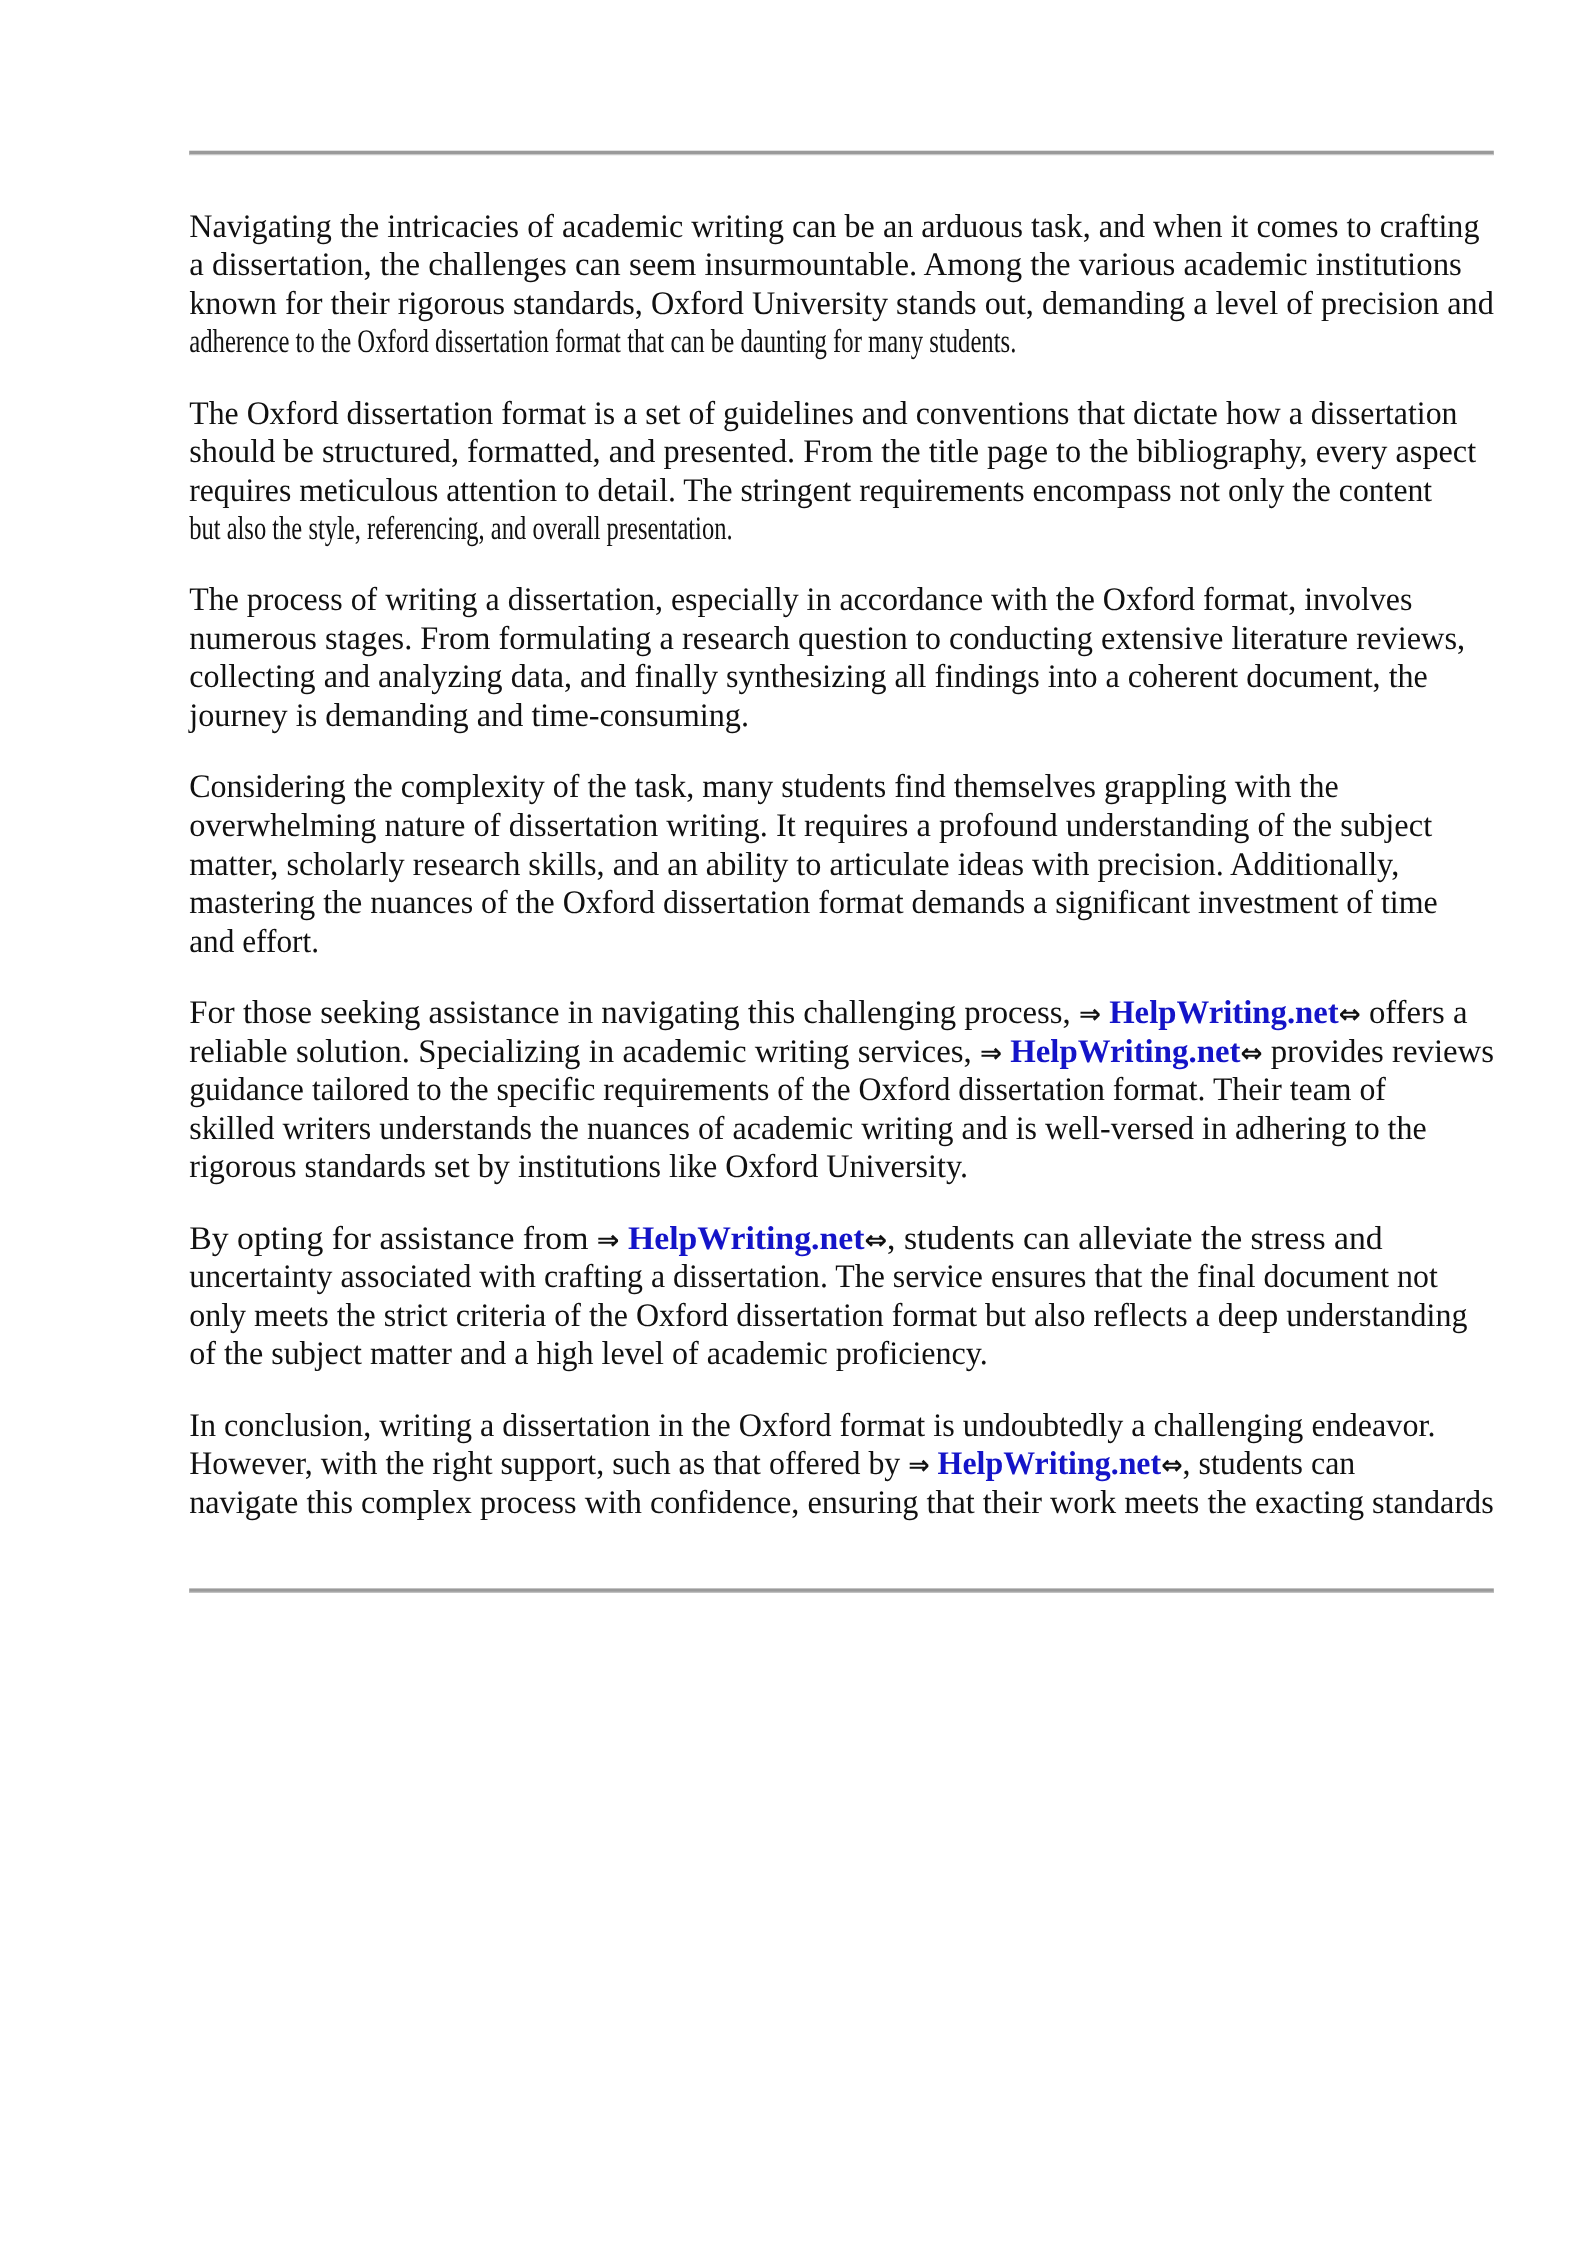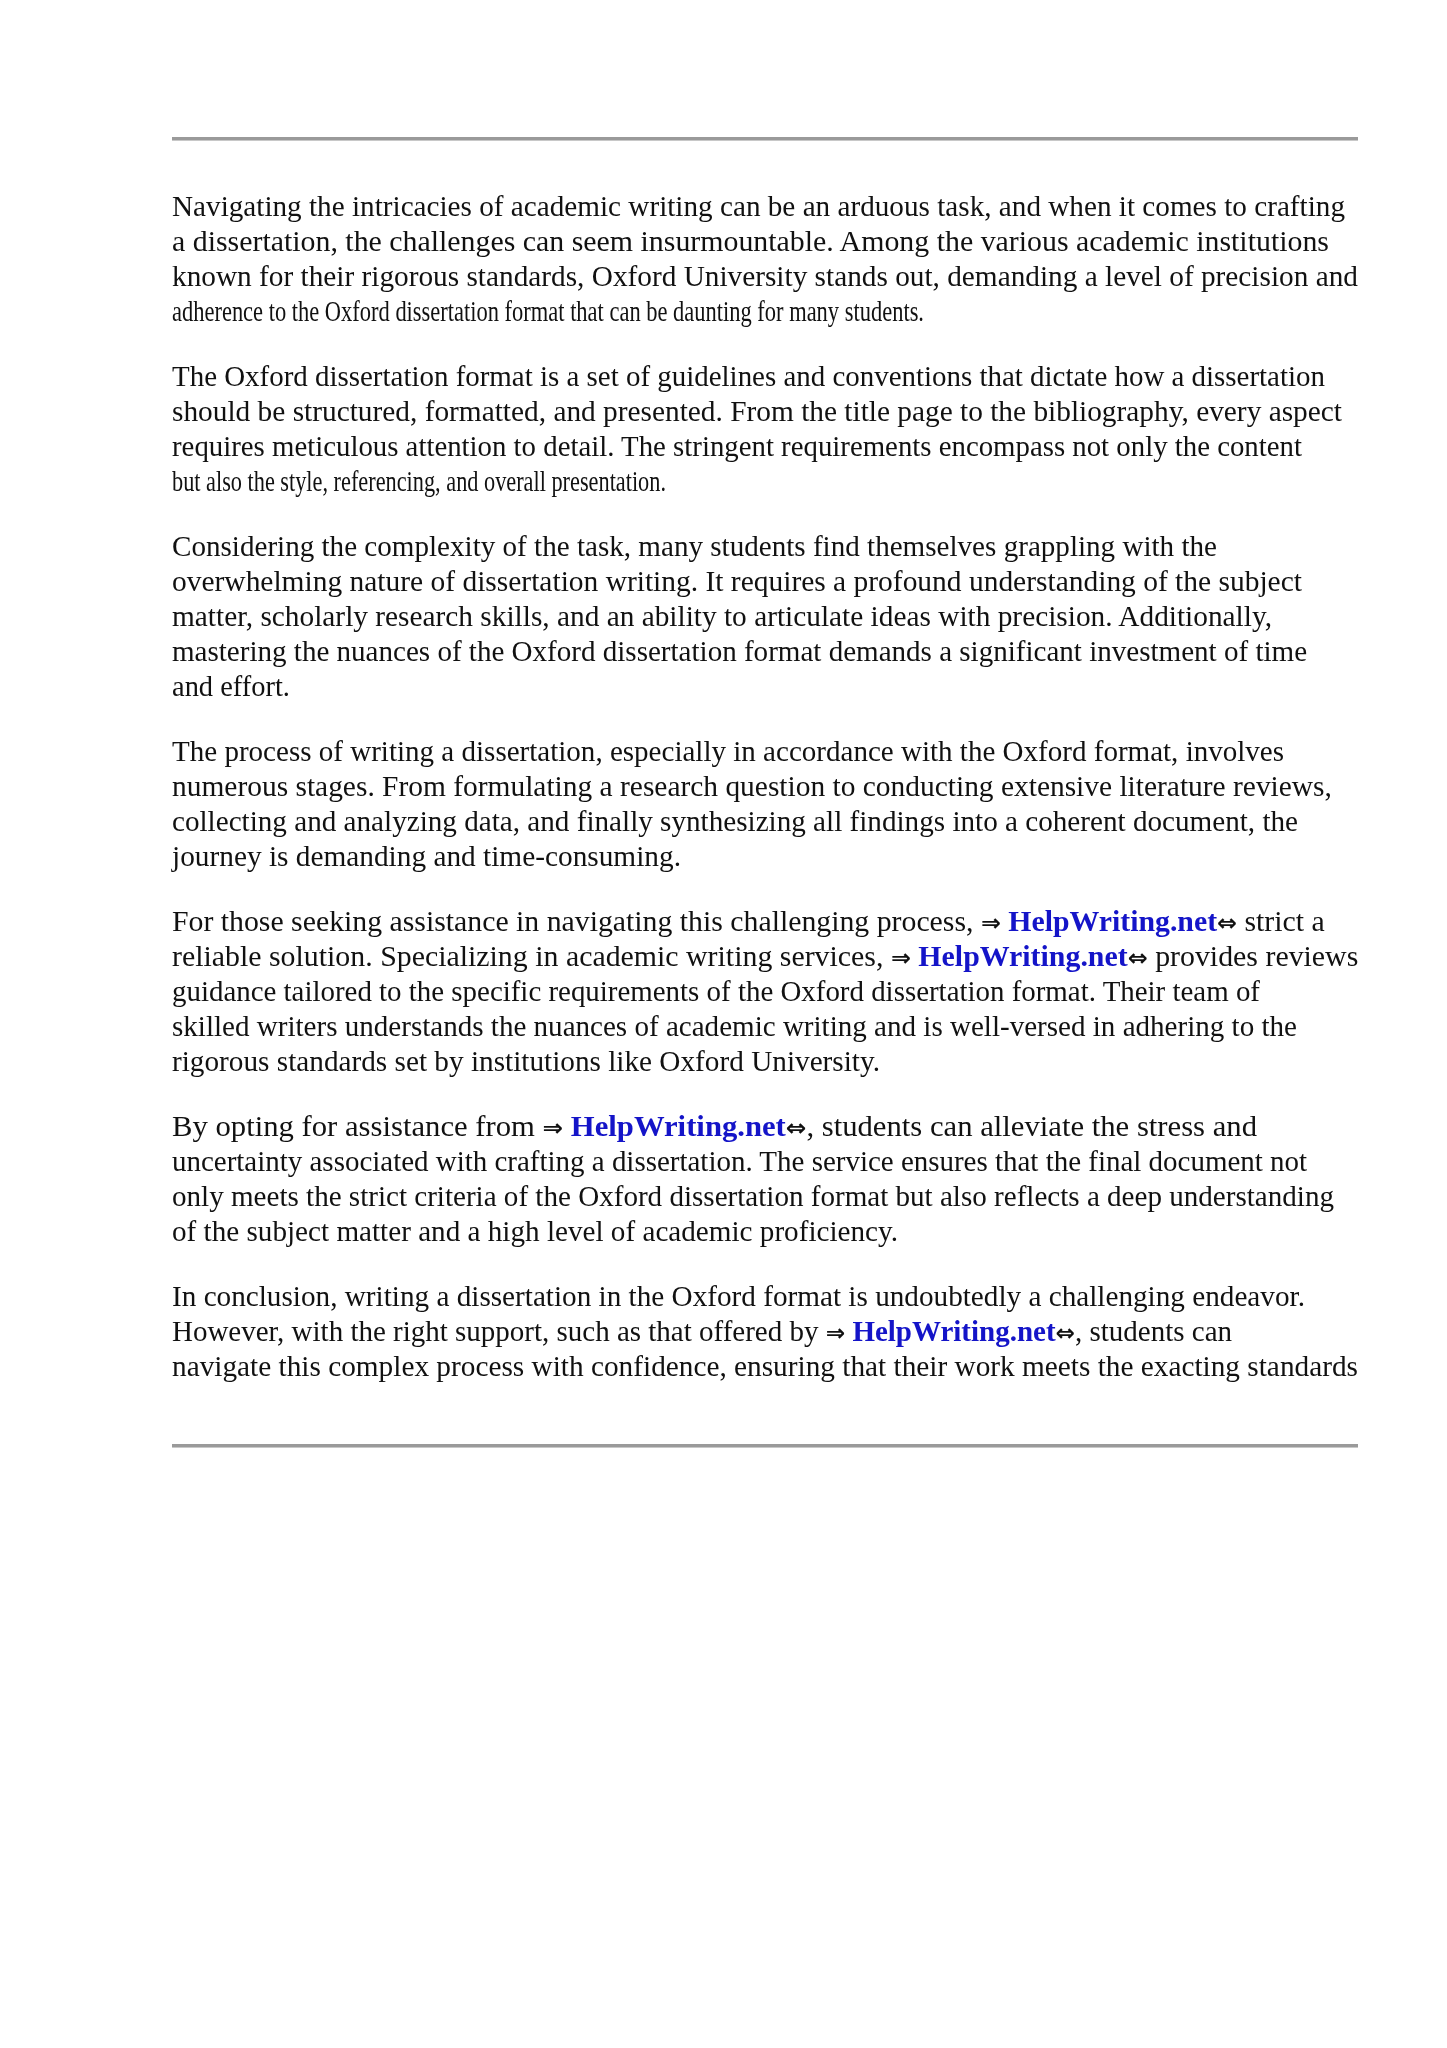--- a/index.html
+++ b/index.html
@@ -67,34 +67,34 @@
       <span class="line" style="display: block; transform: scaleX(0.9763);"><span>known for their rigorous standards, Oxford University stands out, demanding a level of precision and</span></span>
       <span class="line" style="display: block; transform: scaleX(0.7491);"><span>adherence to the Oxford dissertation format that can be daunting for many students.</span></span>
     </div>
     <div class="para">
       <span class="line" style="display: block; transform: scaleX(0.9644);"><span>The Oxford dissertation format is a set of guidelines and conventions that dictate how a dissertation</span></span>
       <span class="line" style="display: block; transform: scaleX(0.9782);"><span>should be structured, formatted, and presented. From the title page to the bibliography, every aspect</span></span>
       <span class="line" style="display: block; transform: scaleX(0.9603);"><span>requires meticulous attention to detail. The stringent requirements encompass not only the content</span></span>
       <span class="line" style="display: block; transform: scaleX(0.7431);"><span>but also the style, referencing, and overall presentation.</span></span>
     </div>
     <div class="para">
+      <span class="line" style="display: block; transform: scaleX(0.968);"><span>The process of writing a dissertation, especially in accordance with the Oxford format, involves</span></span>
+      <span class="line" style="display: block; transform: scaleX(0.9812);"><span>numerous stages. From formulating a research question to conducting extensive literature reviews,</span></span>
+      <span class="line" style="display: block; transform: scaleX(0.9717);"><span>collecting and analyzing data, and finally synthesizing all findings into a coherent document, the</span></span>
+      <span class="line" style="display: block; transform: scaleX(0.9774);"><span>journey is demanding and time-consuming.</span></span>
+    </div>
+    <div class="para">
       <span class="line" style="display: block; transform: scaleX(0.97);"><span>Considering the complexity of the task, many students find themselves grappling with the</span></span>
       <span class="line" style="display: block; transform: scaleX(0.9821);"><span>overwhelming nature of dissertation writing. It requires a profound understanding of the subject</span></span>
       <span class="line" style="display: block; transform: scaleX(0.9779);"><span>matter, scholarly research skills, and an ability to articulate ideas with precision. Additionally,</span></span>
       <span class="line" style="display: block; transform: scaleX(0.9683);"><span>mastering the nuances of the Oxford dissertation format demands a significant investment of time</span></span>
       <span class="line" style="display: block; transform: scaleX(0.9485);"><span>and effort.</span></span>
     </div>
     <div class="para">
-      <span class="line" style="display: block; transform: scaleX(0.968);"><span>The process of writing a dissertation, especially in accordance with the Oxford format, involves</span></span>
-      <span class="line" style="display: block; transform: scaleX(0.9812);"><span>numerous stages. From formulating a research question to conducting extensive literature reviews,</span></span>
-      <span class="line" style="display: block; transform: scaleX(0.9717);"><span>collecting and analyzing data, and finally synthesizing all findings into a coherent document, the</span></span>
-      <span class="line" style="display: block; transform: scaleX(0.9774);"><span>journey is demanding and time-consuming.</span></span>
-    </div>
-    <div class="para">
-      <span class="line" style="display: block; transform: scaleX(0.9927);"><span>For those seeking assistance in navigating this challenging process, </span><span class="seg-arrow">⇒</span><span> </span><span class="seg-link" style="color: rgb(20, 20, 200);">HelpWriting.net</span><span class="seg-arrow">⇔</span><span> strict a</span></span>
+      <span class="line" style="display: block; transform: scaleX(0.9927);"><span>For those seeking assistance in navigating this challenging process, </span><span class="seg-arrow">⇒</span><span> </span><span class="seg-link" style="color: rgb(20, 20, 200);">HelpWriting.net</span><span class="seg-arrow">⇔</span><span> offers a</span></span>
       <span class="line" style="display: block; transform: scaleX(0.9953);"><span>reliable solution. Specializing in academic writing services, </span><span class="seg-arrow">⇒</span><span> </span><span class="seg-link" style="color: rgb(20, 20, 200);">HelpWriting.net</span><span class="seg-arrow">⇔</span><span> provides reviews</span></span>
       <span class="line" style="display: block; transform: scaleX(0.9636);"><span>guidance tailored to the specific requirements of the Oxford dissertation format. Their team of</span></span>
       <span class="line" style="display: block; transform: scaleX(0.9687);"><span>skilled writers understands the nuances of academic writing and is well-versed in adhering to the</span></span>
       <span class="line" style="display: block; transform: scaleX(0.9748);"><span>rigorous standards set by institutions like Oxford University.</span></span>
     </div>
     <div class="para">
       <span class="line" style="display: block; transform: scaleX(1.0225);"><span>By opting for assistance from </span><span class="seg-arrow">⇒</span><span> </span><span class="seg-link" style="color: rgb(20, 20, 200);">HelpWriting.net</span><span class="seg-arrow">⇔</span><span>, students can alleviate the stress and</span></span>
       <span class="line" style="display: block; transform: scaleX(0.9654);"><span>uncertainty associated with crafting a dissertation. The service ensures that the final document not</span></span>
       <span class="line" style="display: block; transform: scaleX(0.9693);"><span>only meets the strict criteria of the Oxford dissertation format but also reflects a deep understanding</span></span>
       <span class="line" style="display: block; transform: scaleX(0.972);"><span>of the subject matter and a high level of academic proficiency.</span></span>

